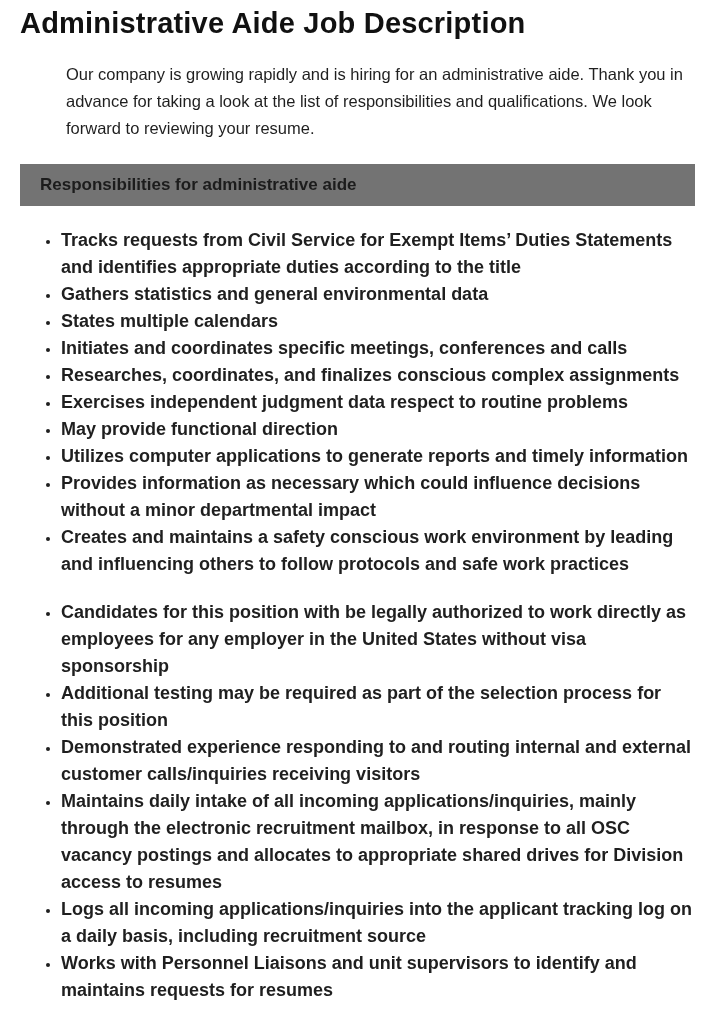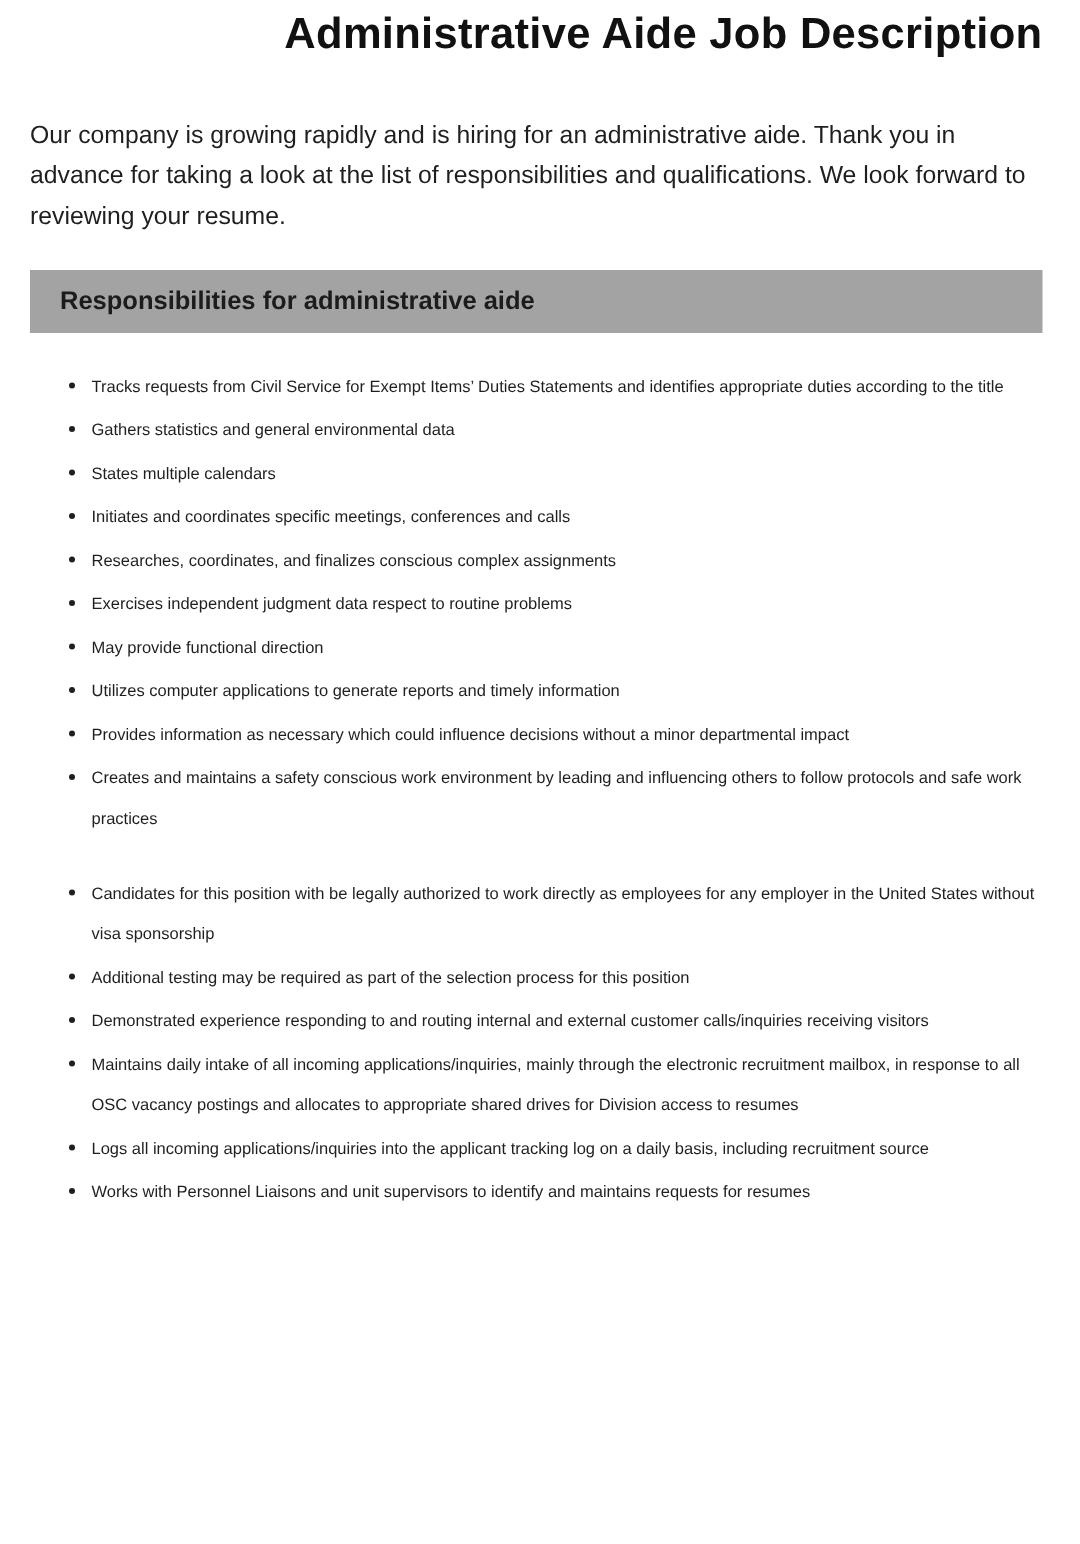--- a/index.html
+++ b/index.html
@@ -12,49 +12,51 @@
     font-family: "Liberation Sans", "DejaVu Sans", sans-serif;
     color: #1f1f1f;
     -webkit-font-smoothing: antialiased;
   }
   .doc {
     padding: 4px 25px 20px 20px;
   }
   .doc-title {
     font-size: 29px;
     font-weight: 700;
-    text-align: right;
+    text-align: left;
     color: #111111;
     letter-spacing: 0.2px;
     margin-top: 2px;
-    margin-bottom: 36px;
+    margin-bottom: 20px;
     line-height: 1.2;
   }
   .intro {
     font-size: 16.5px;
     line-height: 27px;
     margin-bottom: 22px;
+    margin-left: 46px;
   }
   .section-heading {
-    background: #a3a3a3;
+    background: #737373;
     font-size: 17px;
     font-weight: 700;
     color: #1c1c1c;
     padding: 11px 10px 11px 20px;
     line-height: 20px;
   }
   ul.bullet-list {
     margin: 21px 0 18px 0;
     padding-left: 41px;
     list-style: disc outside;
   }
   ul.bullet-list li {
-    font-size: 11px;
+    font-size: 18px;
     line-height: 27px;
     padding-left: 0;
+    font-weight: bold;
   }
   ul.bullet-list li::marker {
     font-size: 14px;
     color: #1f1f1f;
   }
 </style>
 </head>
 <body>
 
 <main class="doc">

